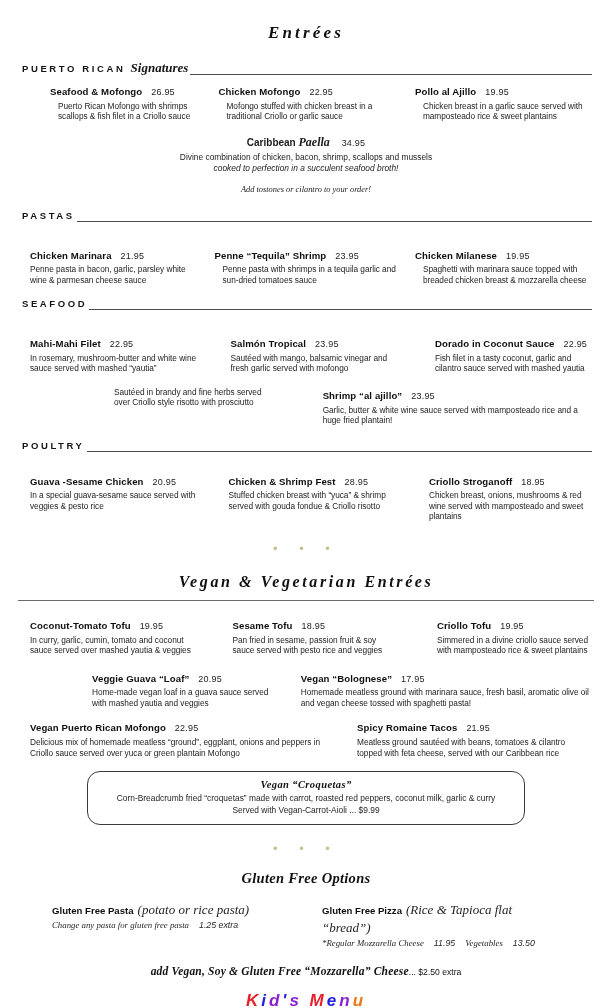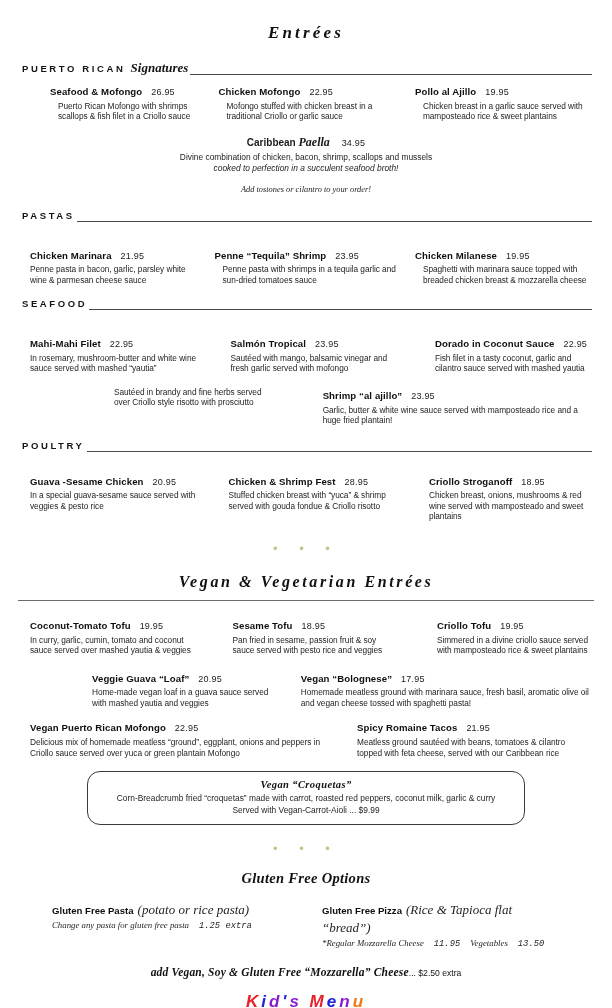--- a/index.html
+++ b/index.html
@@ -210,21 +210,21 @@
     text-align: center;
   }
   .gf-sub {
     font-family: "Liberation Serif", serif;
     font-style: italic;
     font-size: 8.8px;
     color: #1f1f1f;
     margin-top: 2px;
   }
   .gf-sub .num {
-    font-family: Liberation Mono, monospace;
+    font-family: Liberation Sans, sans-serif;
     font-style: italic;
   }
   .gf-gap { padding-left: 10px; }
   .mozz-line {
     text-align: center;
     margin-top: 17px;
     font-family: "Liberation Serif", serif;
     font-style: italic;
     font-weight: bold;
     font-size: 11.5px;

